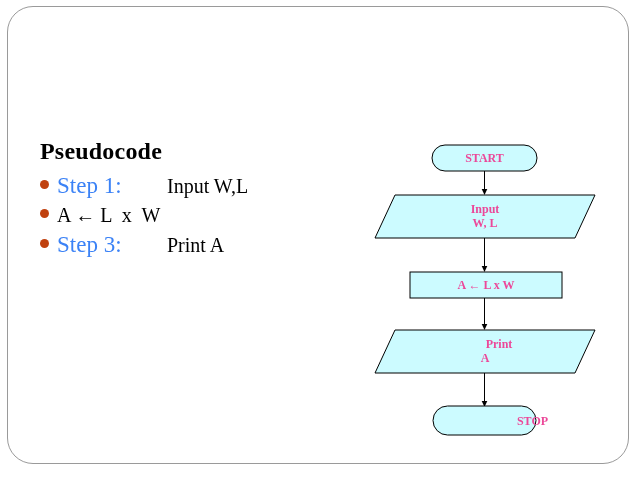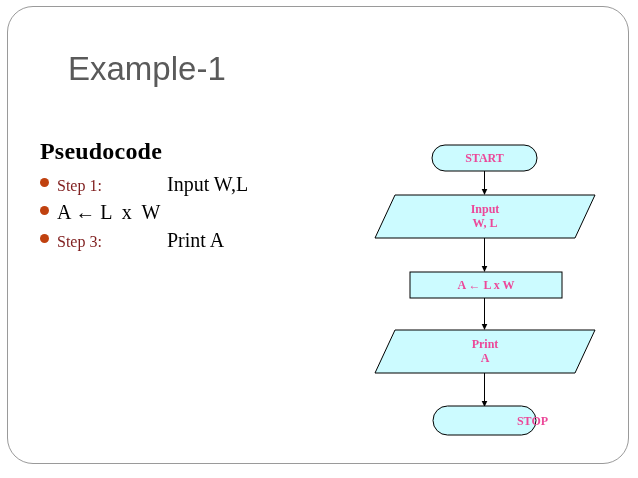--- a/index.html
+++ b/index.html
@@ -66,22 +66,22 @@
     height: 9px;
     border-radius: 50%;
     background: #c0410f;
     flex: 0 0 auto;
     margin-right: 8px;
     position: relative;
     top: -4px;
   }
   .step-label {
     font-family: "Liberation Serif", serif;
-    font-size: 16px;
-    color: #7f1d1d;
+    font-size: 23px;
+    color: #3b82f6;
     width: 110px;
     flex: 0 0 auto;
     white-space: nowrap;
   }
   .step-body {
     font-family: "Liberation Serif", serif;
     font-size: 20px;
     color: #000000;
     white-space: pre;
   }
@@ -106,21 +106,20 @@
     pointer-events: none;
   }
 </style>
 </head>
 <body>
 
 <div id="slide">
 
   <div id="slide-frame"></div>
 
-  <div id="title">Example-1</div>
 
   <div id="pseudo">
     <div id="pseudo-heading">Pseudocode</div>
 
     <div class="step-row">
       <span class="step-bullet"></span>
       <span class="step-label">Step 1:</span>
       <span class="step-body">Input W,L</span>
     </div>
 
@@ -163,19 +162,19 @@
       <rect x="73" y="268" width="103" height="29" rx="14.5" ry="14.5" fill="#ccfbff" stroke="#000000" stroke-width="1"></rect>
     </svg>
 
     <div class="node-text" style="left:72px; top:13px; width:105px;">START</div>
 
     <div class="node-text" style="left:75px; top:78px; width:100px;">W, L</div>
     <div class="node-text" style="left:75px; top:64px; width:100px;">Input</div>
 
     <div class="node-text" style="left:50px; top:140px; width:152px;">A ← L x W</div>
 
-    <div class="node-text" style="left:75px; top:199px; width:100px;text-align:center;">Print</div>
+    <div class="node-text" style="left:89px; top:199px; width:100px;text-align:center;">Print</div>
     <div class="node-text" style="left:75px; top:213px; width:100px;">A</div>
 
     <div class="node-text" style="left:73px; top:276px; width:103px;margin-left:48px;">STOP</div>
   </div>
 
 </div>
 
 </body></html>

